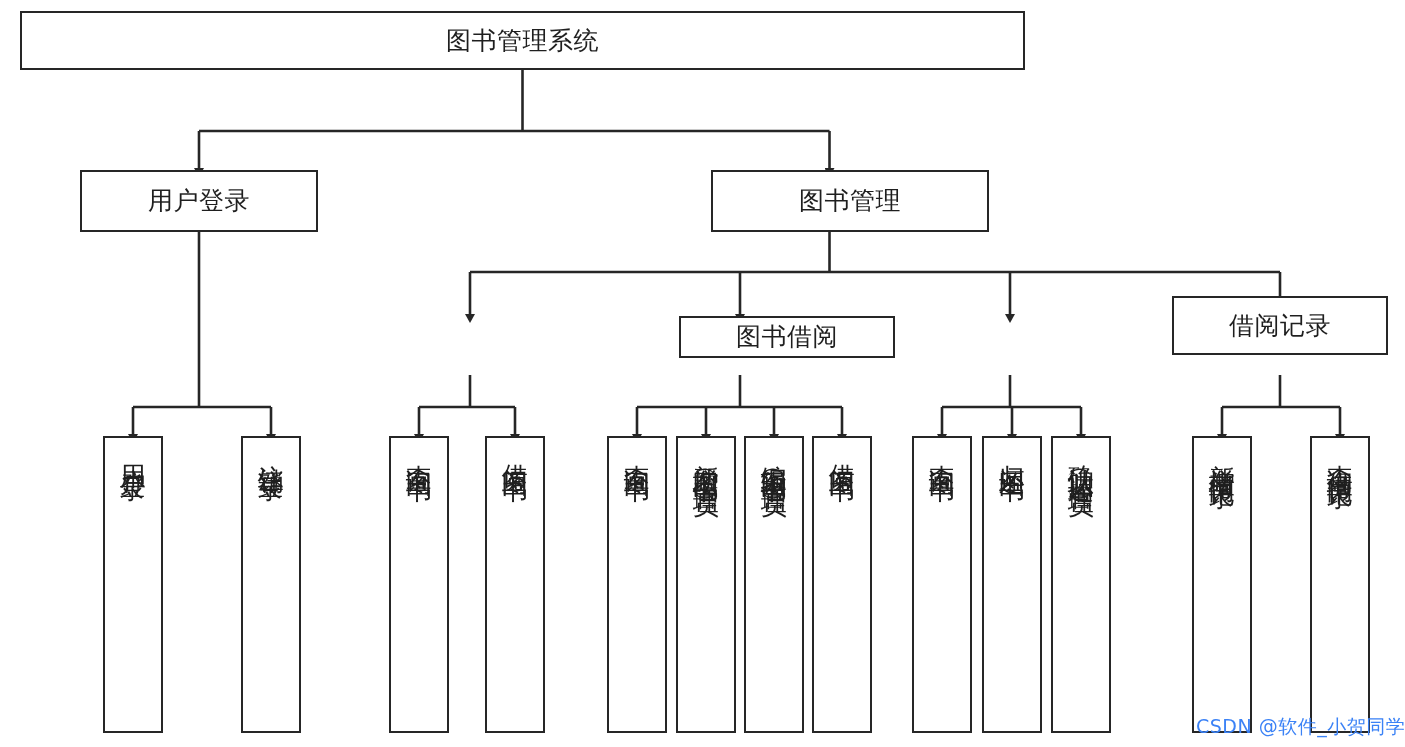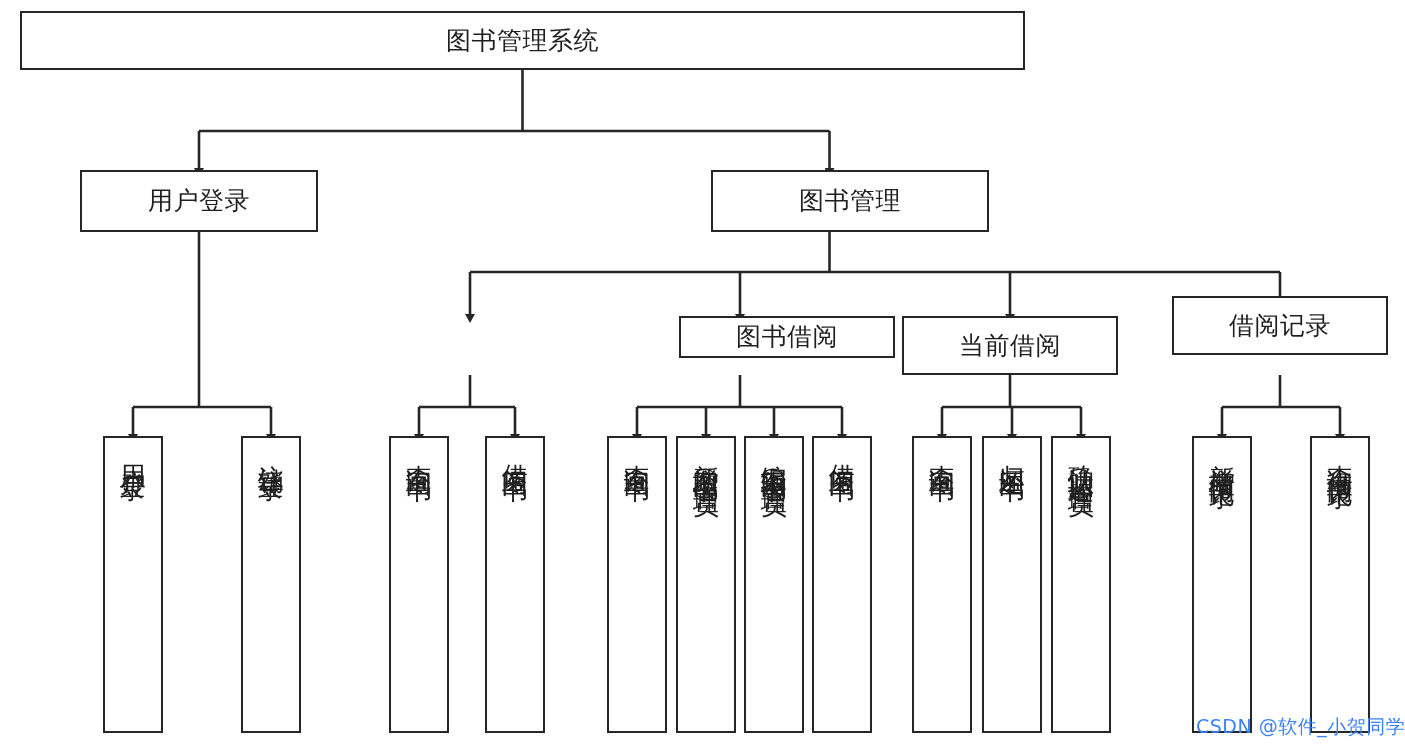--- a/index.html
+++ b/index.html
@@ -128,23 +128,20 @@
   <div class="node horiz" style="left: 80px; top: 170px; width: 238px; height: 62px;">
     <span class="node-label">用户登录</span>
   </div>
   <div class="node horiz" style="left: 711px; top: 170px; width: 278px; height: 62px;">
     <span class="node-label">图书管理</span>
   </div>
 
   <div class="node horiz" style="left: 660px; top: 316px; width: 216px; height: 42px; margin-left: 19px;">
     <span class="node-label">图书借阅</span>
   </div>
-  <div class="node horiz" style="left: 902px; top: 316px; width: 216px; height: 59px;">
-    <span class="node-label">当前借阅</span>
-  </div>
   <div class="node horiz" style="left: 1172px; top: 296px; width: 216px; height: 59px;">
     <span class="node-label">借阅记录</span>
   </div>
 
   <div class="node vert" style="left: 103px; top: 436px; width: 60px; height: 297px;">
     <span class="node-label">用户登录</span>
   </div>
   <div class="node vert" style="left: 241px; top: 436px; width: 60px; height: 297px;">
     <span class="node-label">注销登录</span>
   </div>

